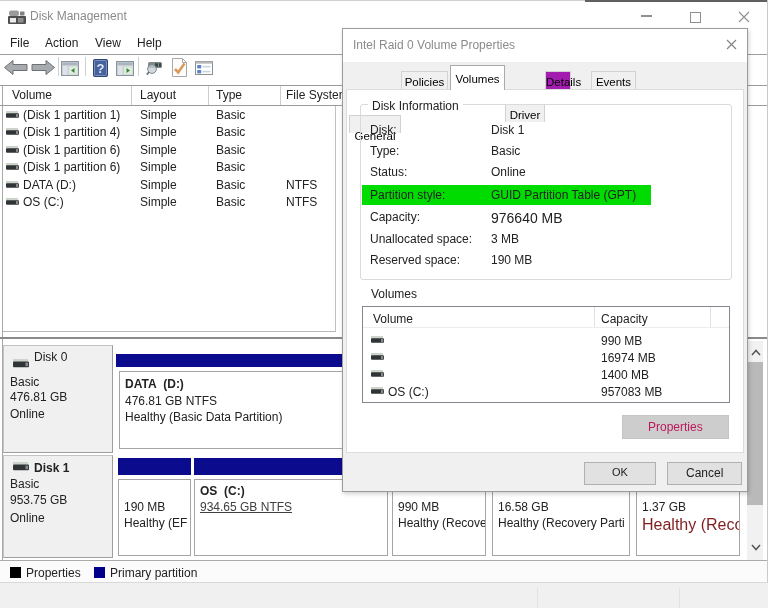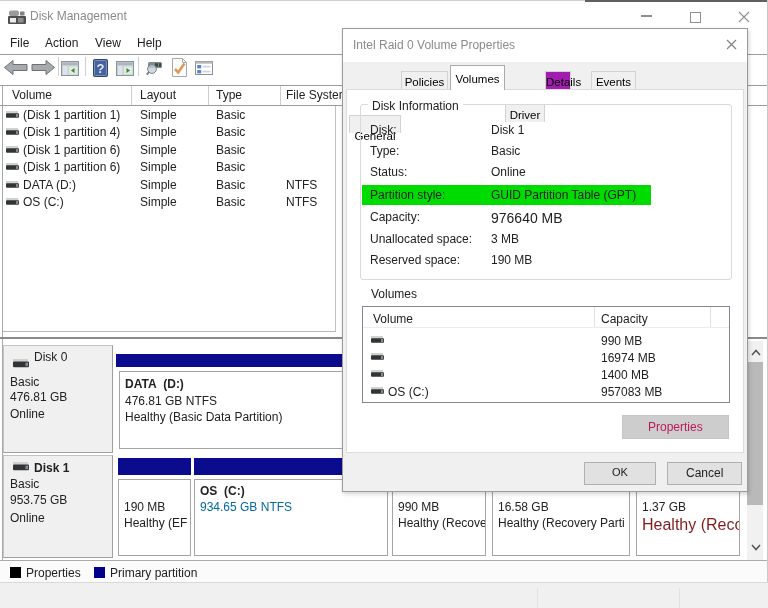--- a/index.html
+++ b/index.html
@@ -184,21 +184,21 @@
 
 <div id="disk1">
     <div class="a" style="left:118px;top:458px;width:73px;height:17px;background:#0b0b8d;"></div>
     <div class="a" style="left:118px;top:479px;width:73px;height:77px;background:#ffffff;border:1px solid #a5a5a5;box-sizing:border-box;overflow:hidden;">
       <div style="position:absolute;left:5px;top:21px;white-space:nowrap;font-size:12px;line-height:1;color:#222;">190 MB</div>
       <div style="position:absolute;left:5px;top:36.5px;white-space:nowrap;font-size:12px;line-height:1;color:#222;">Healthy (EF</div>
     </div>
     <div class="a" style="left:194px;top:458px;width:194px;height:17px;background:#0b0b8d;"></div>
     <div class="a" style="left:194px;top:479px;width:194px;height:77px;background:#ffffff;border:1px solid #a5a5a5;box-sizing:border-box;overflow:hidden;">
       <div style="position:absolute;left:5px;top:4.5px;font-weight:bold;white-space:nowrap;font-size:12px;line-height:1;color:#222;">OS&nbsp; (C:)</div>
-      <div style="position:absolute;left:5px;top:21px;white-space:nowrap;font-size:12px;line-height:1;color:#0369a1;">934.65 GB NTFS</div>
+      <div style="position:absolute;left:5px;top:21px;white-space:nowrap;font-size:12px;line-height:1;color:#404040;text-decoration:underline;">934.65 GB NTFS</div>
     </div>
     <div class="a" style="left:392px;top:458px;width:94px;height:17px;background:#0b0b8d;"></div>
     <div class="a" style="left:392px;top:479px;width:94px;height:77px;background:#ffffff;border:1px solid #a5a5a5;box-sizing:border-box;overflow:hidden;">
       <div style="position:absolute;left:5px;top:21px;white-space:nowrap;font-size:12px;line-height:1;color:#222;">990 MB</div>
       <div style="position:absolute;left:5px;top:36.5px;white-space:nowrap;font-size:12px;line-height:1;color:#222;">Healthy (Recove</div>
     </div>
     <div class="a" style="left:492px;top:458px;width:138px;height:17px;background:#0b0b8d;"></div>
     <div class="a" style="left:492px;top:479px;width:138px;height:77px;background:#ffffff;border:1px solid #a5a5a5;box-sizing:border-box;overflow:hidden;">
       <div style="position:absolute;left:5px;top:21px;white-space:nowrap;font-size:12px;line-height:1;color:#222;">16.58 GB</div>
       <div style="position:absolute;left:5px;top:36.5px;white-space:nowrap;font-size:12px;line-height:1;color:#222;">Healthy (Recovery Parti</div>

